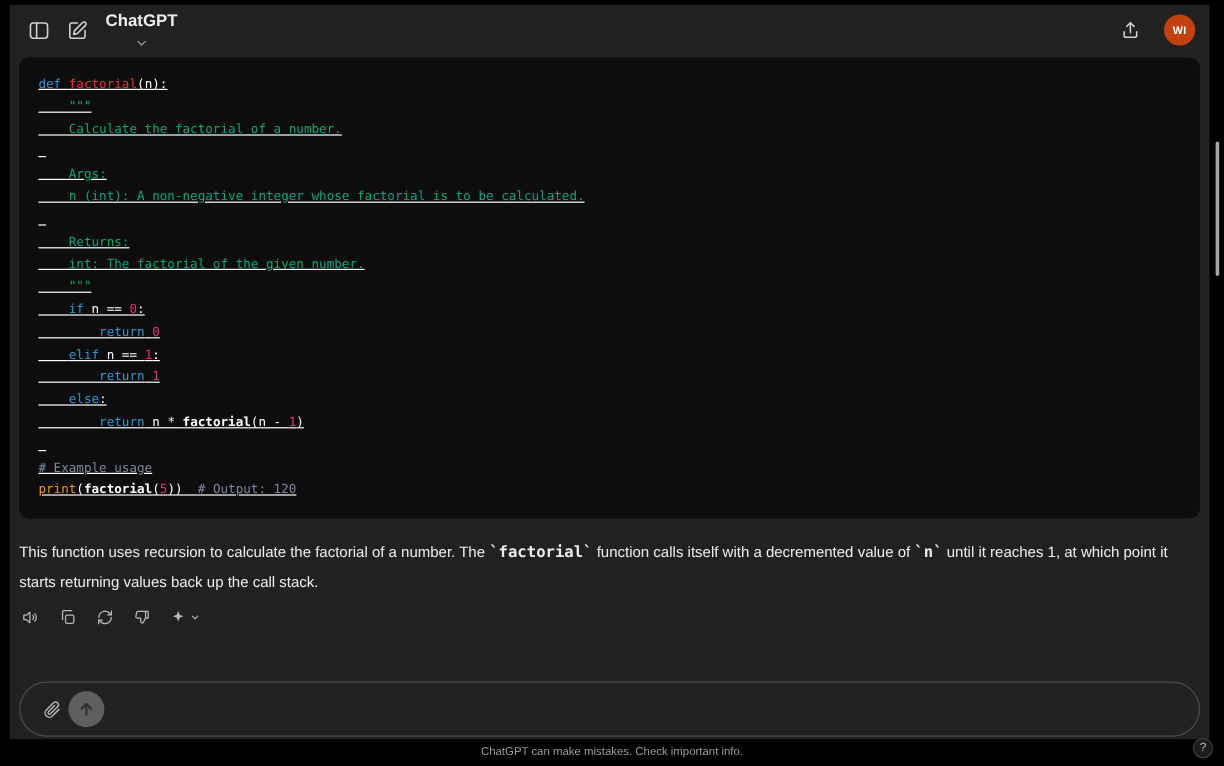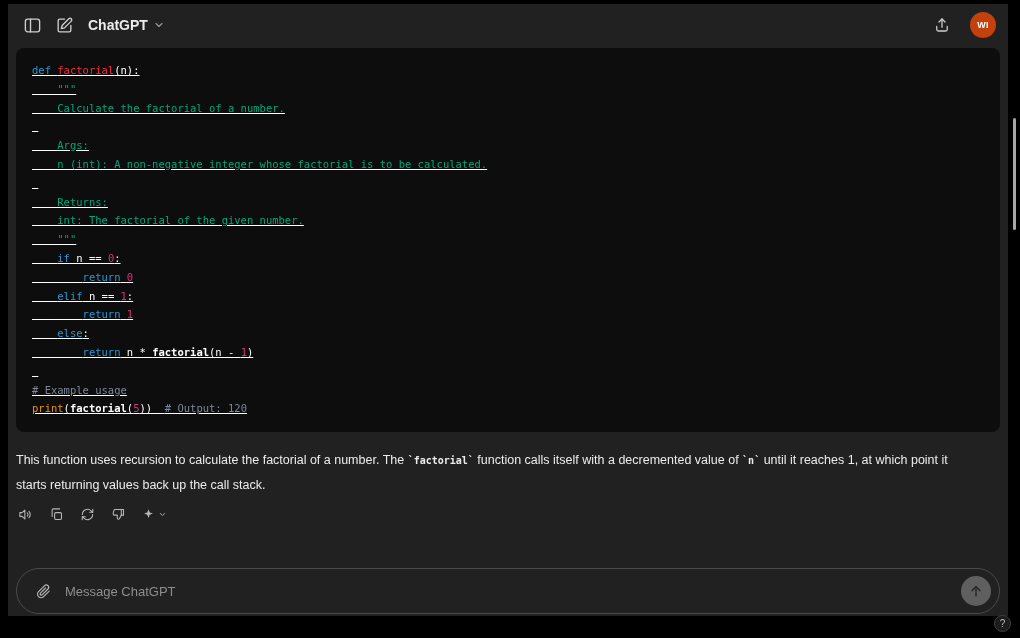--- a/index.html
+++ b/index.html
@@ -7,36 +7,36 @@
         font-family:"Liberation Sans",sans-serif;-webkit-font-smoothing:antialiased;}
   .surface{position:absolute;left:8px;top:4px;width:1000px;height:612px;background:#212121;}
 
   
   .topbar{position:absolute;top:0;left:0;right:0;height:42px;display:flex;align-items:center;
           padding:0 8px;box-sizing:border-box;}
   .iconbtn{background:none;border:none;color:#cfcfcf;width:32px;height:32px;border-radius:8px;
            display:flex;align-items:center;justify-content:center;cursor:pointer;padding:0;}
   .model-switcher{background:none;border:none;display:flex;align-items:center;gap:5px;cursor:pointer;
                   color:#ececec;font-size:14px;font-weight:600;padding:4px 8px;border-radius:8px;
-                  font-family:"Liberation Sans",sans-serif;}
+                  font-family:"Liberation Sans",sans-serif;flex-direction:column;}
   .model-switcher .chev{color:#9b9b9b;display:flex;}
   .topbar-right{margin-left:auto;display:flex;align-items:center;gap:12px;padding-right:4px;}
   .avatar{width:26px;height:26px;border-radius:50%;display:flex;align-items:center;justify-content:center;
           color:#fff;font-size:9px;font-weight:700;cursor:pointer;letter-spacing:.3px;}
 
   
   .code-block{position:absolute;left:8px;top:44px;width:984px;height:384px;box-sizing:border-box;
               border-radius:8px;padding:13px 16px;overflow:hidden;}
   .code{margin:0;font-family:"DejaVu Sans Mono",monospace;font-size:10.5px;line-height:18.8px;color:#fff;}
   .code-line{white-space:pre;height:18.8px;text-decoration:underline;}
 
   
   .answer{position:absolute;left:8px;top:444px;width:958px;margin:0;color:#ececec;
           font-size:12.5px;line-height:25px;}
-  .answer code{font-family:"DejaVu Sans Mono",monospace;font-size:10px;font-weight:700;color:#ececec;}
+  .answer code{font-family:"DejaVu Sans Mono",monospace;font-size:13px;font-weight:700;color:#ececec;}
 
   
   .actions{position:absolute;left:6px;top:499px;display:flex;align-items:center;gap:9px;}
   .actions button{background:none;border:none;color:#b8b8b8;width:22px;height:22px;border-radius:6px;
                   display:flex;align-items:center;justify-content:center;cursor:pointer;padding:0;}
   .actions .with-chev{width:32px;gap:2px;}
 
   
   .composer{position:absolute;left:8px;top:564px;width:984px;height:46px;box-sizing:border-box;
             border:1px solid #4b4b4b;border-radius:24px;background:#212121;
@@ -161,28 +161,28 @@
     </div>
 
     <div class="composer">
       <button class="attach">
         <span>
           <svg viewBox="0 0 24 24" width="17" height="17" fill="none" stroke="currentColor" stroke-width="1.7" stroke-linecap="round" stroke-linejoin="round">
               <path d="M20 11.5l-7.8 7.8a5 5 0 0 1-7.1-7.1l8.5-8.5a3.3 3.3 0 0 1 4.7 4.7L10 16.7a1.7 1.7 0 0 1-2.4-2.4l7.3-7.3"></path>
             </svg>
         </span>
       </button>
-      <input type="text" placeholder="Message ChatGPT" style="">
       <button class="send">
         <span>
           <svg viewBox="0 0 24 24" width="16" height="16" fill="none" stroke="#2c2c2c" stroke-width="2.4" stroke-linecap="round" stroke-linejoin="round">
               <path d="M12 19V6"></path>
               <path d="M6 11.5 12 5.5l6 6"></path>
             </svg>
         </span>
       </button>
     </div>
 
   </div>
 
+  <div class="footer">ChatGPT can make mistakes. Check important info.</div>
   <button class="help">?</button>
   <div class="scroll-thumb"></div>
 </div>
 
 </body></html>

